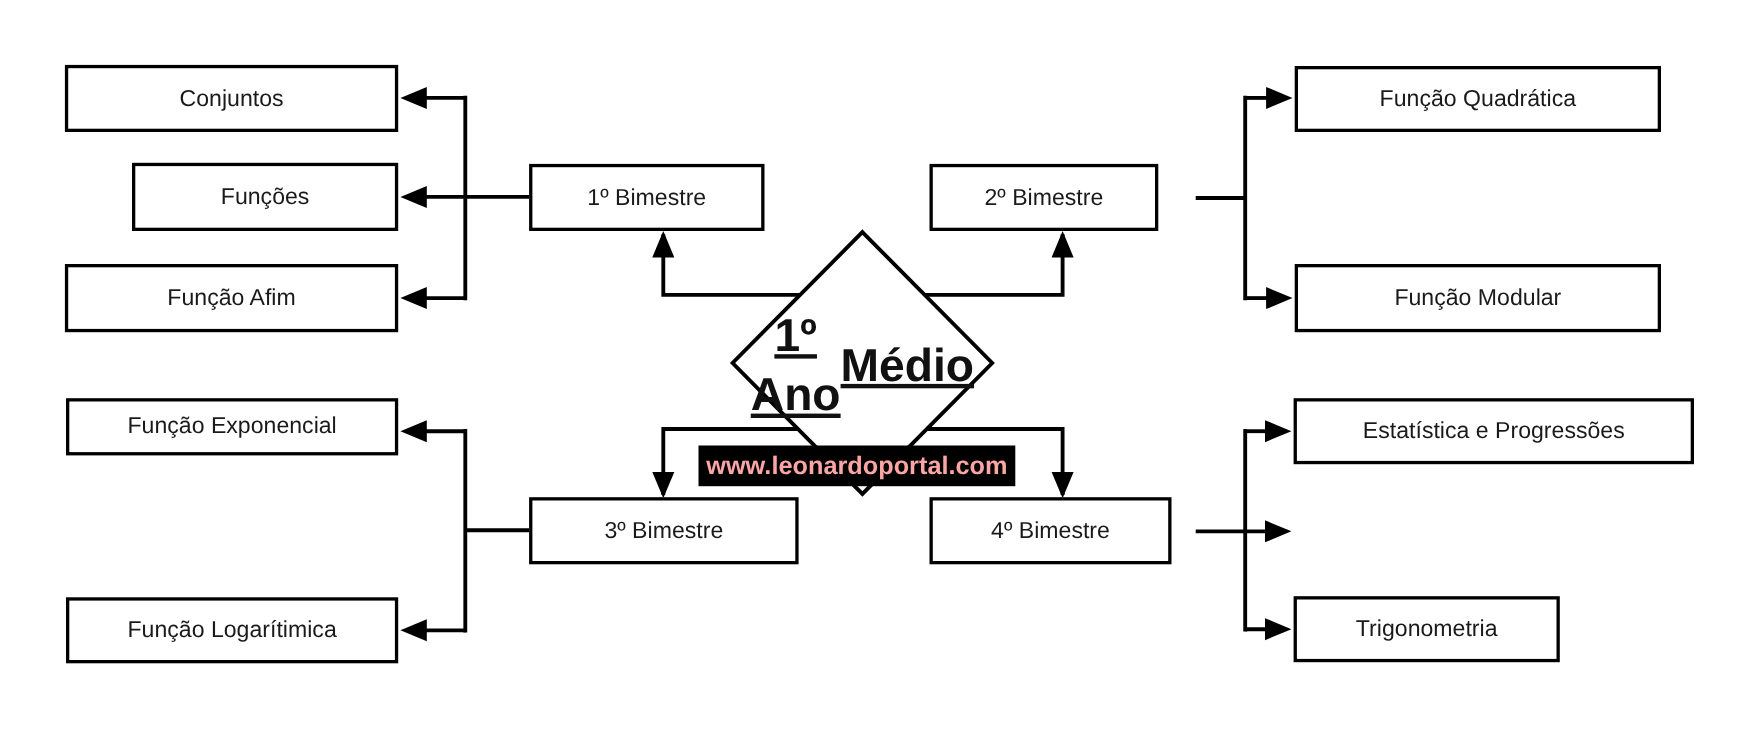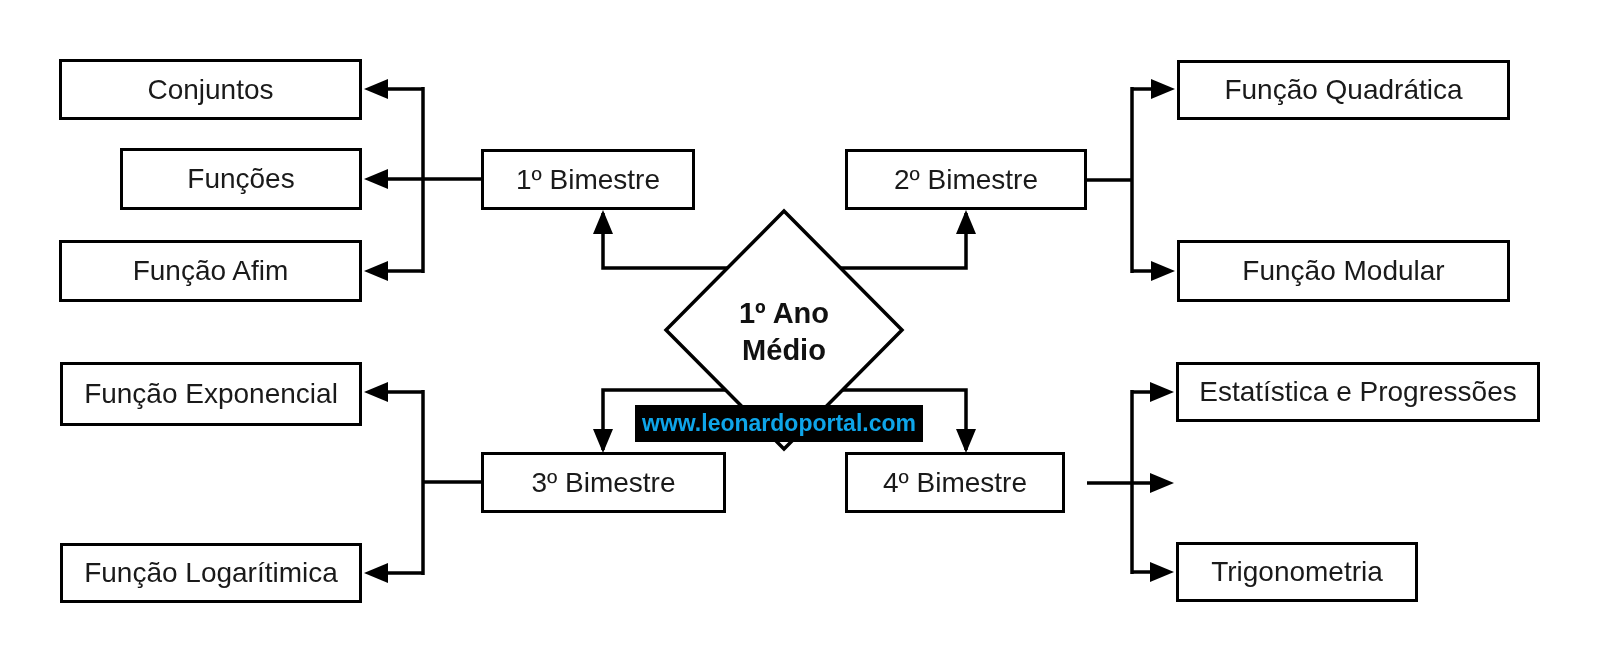--- a/index.html
+++ b/index.html
@@ -18,66 +18,67 @@
     z-index: 1;
   }
   .node {
     position: absolute;
     box-sizing: border-box;
     border: 3px solid #000000;
     background: #ffffff;
     display: flex;
     align-items: center;
     justify-content: center;
-    font-size: 28px;
+    font-size: 21px;
     color: #1a1a1a;
     z-index: 2;
     white-space: nowrap;
   }
   
   .n-conjuntos     { left: 59px;  top: 59px;  width: 303px; height: 61px; }
   .n-funcoes       { left: 120px; top: 148px; width: 242px; height: 62px; }
   .n-afim          { left: 59px;  top: 240px; width: 303px; height: 62px; }
   
   .n-b1            { left: 481px; top: 149px; width: 214px; height: 61px; }
-  .n-b2            { left: 845px; top: 149px; width: 242px; height: 61px; }
+  .n-b2            { left: 845px; top: 149px; width: 208px; height: 61px; }
   .n-b3            { left: 481px; top: 452px; width: 245px; height: 61px; }
   .n-b4            { left: 845px; top: 452px; width: 220px; height: 61px; }
   
   .n-quadratica    { left: 1177px; top: 60px;  width: 333px; height: 60px; }
   .n-modular       { left: 1177px; top: 240px; width: 333px; height: 62px; align-items: center; }
   
-  .n-exponencial   { left: 60px; top: 362px; width: 302px; height: 64px; }
+  .n-exponencial   { left: 60px; top: 362px; width: 302px; height: 52px; }
   .n-logaritimica  { left: 60px; top: 543px; width: 302px; height: 60px; }
   
   .n-sequencias    { left: 1176px; top: 362px; width: 364px; height: 60px; }
   .n-estatistica   { left: 1176px; top: 453px; width: 242px; height: 60px; }
   .n-trigonometria { left: 1176px; top: 542px; width: 242px; height: 60px; }
 
   .diamond-label {
     position: absolute;
     left: 684px; top: 276px;
     width: 200px; height: 112px;
     display: flex;
-    flex-direction: column;
+    flex-direction: row;
     align-items: center;
     justify-content: center;
-    font-size: 29px;
+    font-size: 42px;
     font-weight: bold;
     color: #111111;
     line-height: 1.28;
     z-index: 3;
     text-align: center;
+    text-decoration: underline;
   }
   .banner {
     position: absolute;
     left: 635px; top: 405px;
     width: 288px; height: 37px;
     background: #000000;
-    color: #0ea5e9;
+    color: #fca5a5;
     font-size: 23px;
     font-weight: bold;
     display: flex;
     align-items: center;
     justify-content: center;
     z-index: 4;
     white-space: nowrap;
   }
 </style>
 </head>

